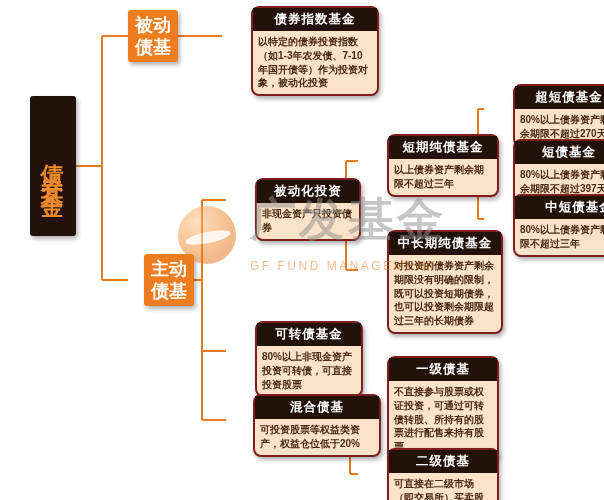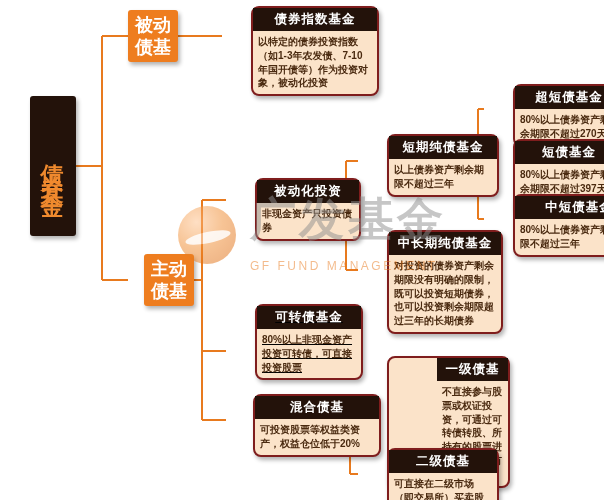--- a/index.html
+++ b/index.html
@@ -40,23 +40,23 @@
     padding: 4px 5px; font-size: 10px; font-weight: bold; color: #4a2a10; line-height: 1.38;
   }
 
   .n-index       { left: 222px; top: 6px;   width: 128px; }
   .n-pure        { left: 226px; top: 178px; width: 106px; }
   .n-shortterm   { left: 358px; top: 134px; width: 112px; }
   .n-ultrashort  { left: 484px; top: 84px;  width: 112px; }
   .n-shortbond   { left: 484px; top: 139px; width: 112px; }
   .n-midshort    { left: 484px; top: 194px; width: 132px; }
   .n-midlong     { left: 358px; top: 230px; width: 116px; }
-  .n-convertible { left: 226px; top: 304px; width: 108px; text-decoration: underline; }
+  .n-convertible { left: 226px; top: 321px; width: 108px; }
   .n-mixed       { left: 224px; top: 394px; width: 128px; }
-  .n-level1      { left: 358px; top: 356px; width: 123px; padding-left: 48px; }
+  .n-level1      { left: 358px; top: 356px; width: 112px; }
   .n-level2      { left: 358px; top: 448px; width: 112px; }
 
   .watermark {
     position: absolute; left: 178px; top: 196px;
     display: flex; align-items: center; gap: 14px;
     z-index: 5; pointer-events: none; opacity: .5;
   }
   .wm-ball {
     width: 58px; height: 58px; border-radius: 50%; flex: 0 0 auto;
     background: radial-gradient(circle at 32% 28%, #ffc08a 0%, #f08a2e 45%, #d85f00 100%);

